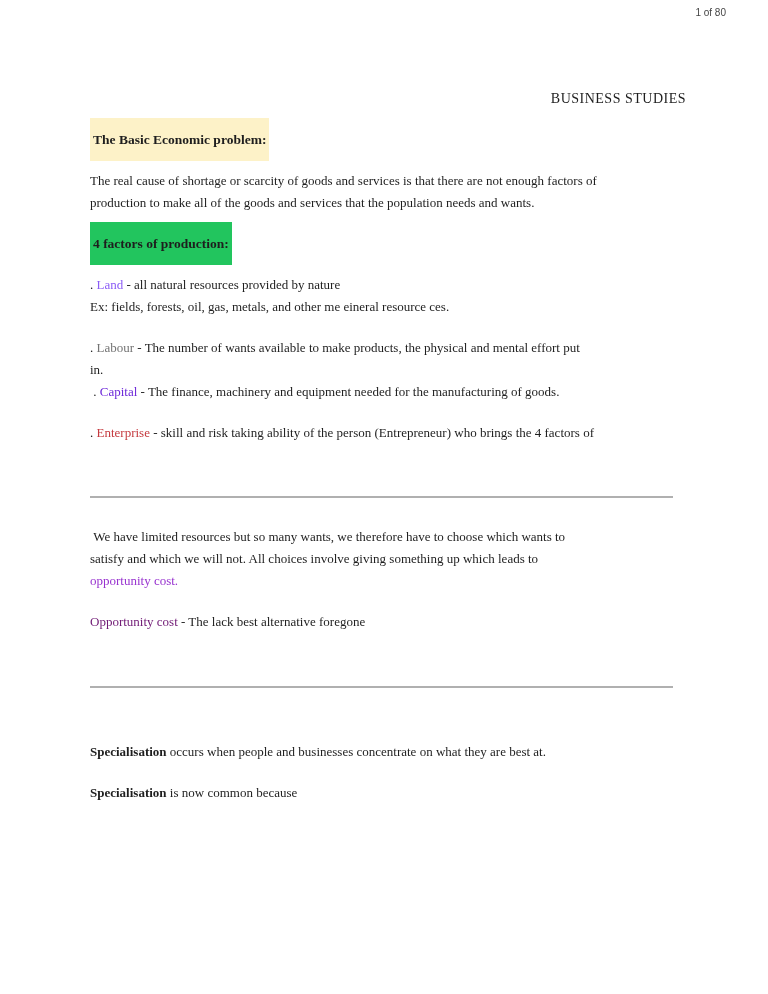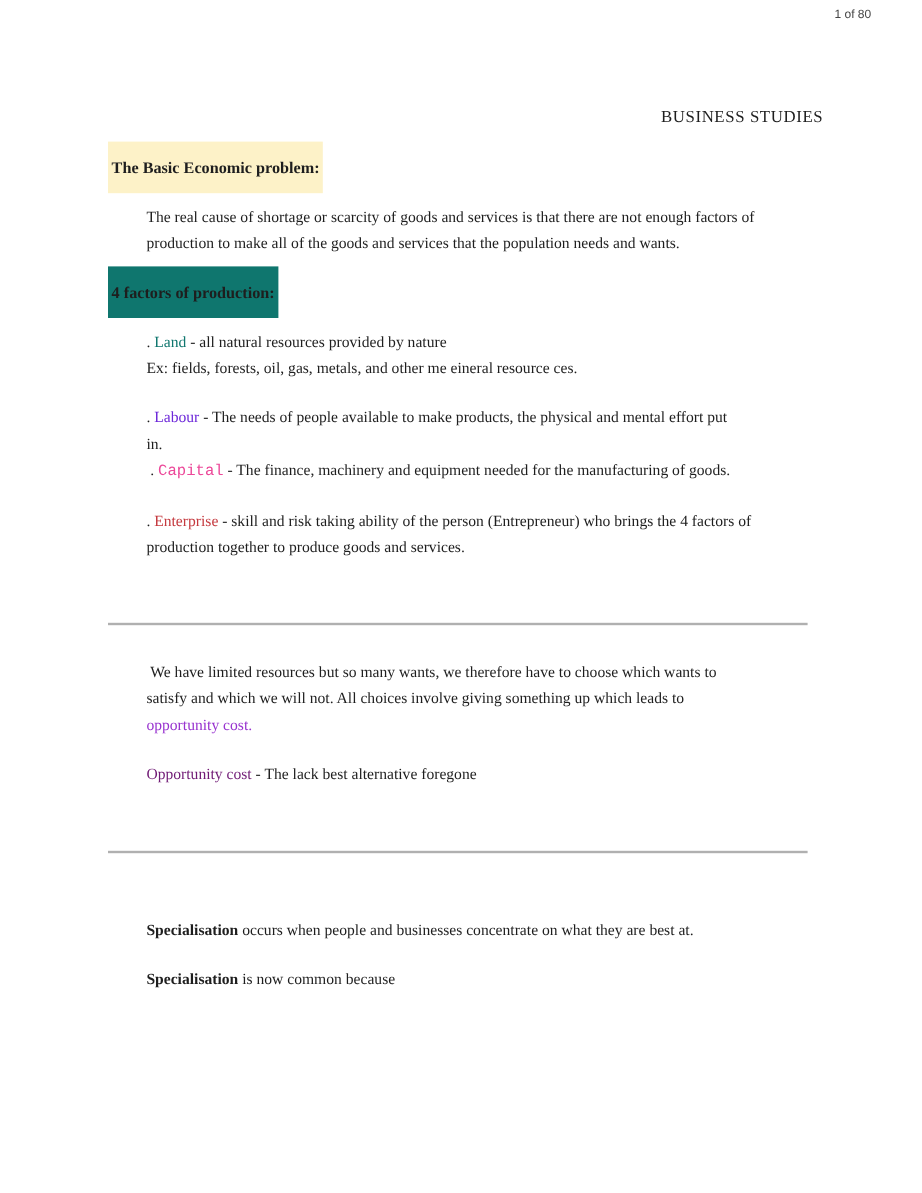--- a/index.html
+++ b/index.html
@@ -49,42 +49,41 @@
     font-weight: bold;
     font-size: 13.5px;
   }
   .hl {
     font-weight: bold;
     font-size: 13.5px;
     padding: 14px 3px;
   }
   .para {
     white-space: pre-wrap;
-    margin-left: 32px;
   }
   .divider {
     height: 2px;
     width: 583px;
   }
   .divider-a { margin: 52px 0 28px 0; }
   .divider-b { margin: 53px 0 53px 0; }
 </style>
 </head>
 <body>
 
 <div class="sheet">
   <div class="page-indicator">1 of 80</div>
   <div class="doc-body">
       <div class="blk title">BUSINESS STUDIES</div>
       <div class="blk"><span class="hl" style="background: rgb(253, 242, 200);">The Basic Economic problem:</span></div>
       <p class="blk para"><span>The real cause of shortage or scarcity of goods and services is that there are not enough factors of</span><br><span>production to make all of the goods and services that the population needs and wants.</span></p>
-      <div class="blk"><span class="hl" style="background: #0f766e;">4 factors of production:</span></div>
-      <p class="blk para"><span>. </span><span style="color: #0f766e;">Land</span><span> - all natural resources provided by nature</span><br><span>Ex: fields, forests, oil, gas, metals, and other me eineral resource ces.</span></p>
-      <p class="blk para"><span>. </span><span style="color: #6d28d9;">Labour</span><span> - The needs of people available to make products, the physical and mental effort put</span><br><span>in.</span><br><span> . </span><span style="color: #ec4899; font-family: Liberation Mono, monospace;">Capital</span><span> - The finance, machinery and equipment needed for the manufacturing of goods.</span></p>
-      <p class="blk para"><span>. </span><span style="color: rgb(197, 58, 63);">Enterprise</span><span> - skill and risk taking ability of the person (Entrepreneur) who brings the 4 factors of</span><br><span>production together to produce goods and services.</span></p>
+      <div class="blk"><span class="hl" style="background: #22c55e;">4 factors of production:</span></div>
+      <p class="blk para"><span>. </span><span style="color: #8b5cf6;">Land</span><span> - all natural resources provided by nature</span><br><span>Ex: fields, forests, oil, gas, metals, and other me eineral resource ces.</span></p>
+      <p class="blk para"><span>. </span><span style="color: #737373;">Labour</span><span> - The number of wants available to make products, the physical and mental effort put</span><br><span>in.</span><br><span> . </span><span style="color: #6d28d9;">Capital</span><span> - The finance, machinery and equipment needed for the manufacturing of goods.</span></p>
+      <p class="blk para"><span>. </span><span style="color: rgb(197, 58, 63);">Enterprise</span><span> - skill and risk taking ability of the person (Entrepreneur) who brings the 4 factors of</span><br></p>
       <div class="divider divider-a" style="background: rgb(176, 176, 176);"></div>
       <p class="blk para"><span> We have limited resources but so many wants, we therefore have to choose which wants to</span><br><span>satisfy and which we will not. All choices involve giving something up which leads to</span><br><span style="color: rgb(152, 51, 207);">opportunity cost.</span></p>
       <p class="blk para"><span style="color: #701a75;">Opportunity cost</span><span> - The lack best alternative foregone</span></p>
       <div class="divider divider-b" style="background: rgb(176, 176, 176);"></div>
       <p class="blk para"><span style="font-weight: bold;">Specialisation</span><span> occurs when people and businesses concentrate on what they are best at.</span></p>
       <p class="blk para"><span style="font-weight: bold;">Specialisation</span><span> is now common because</span></p>
     </div>
 </div>
 
 </body></html>

